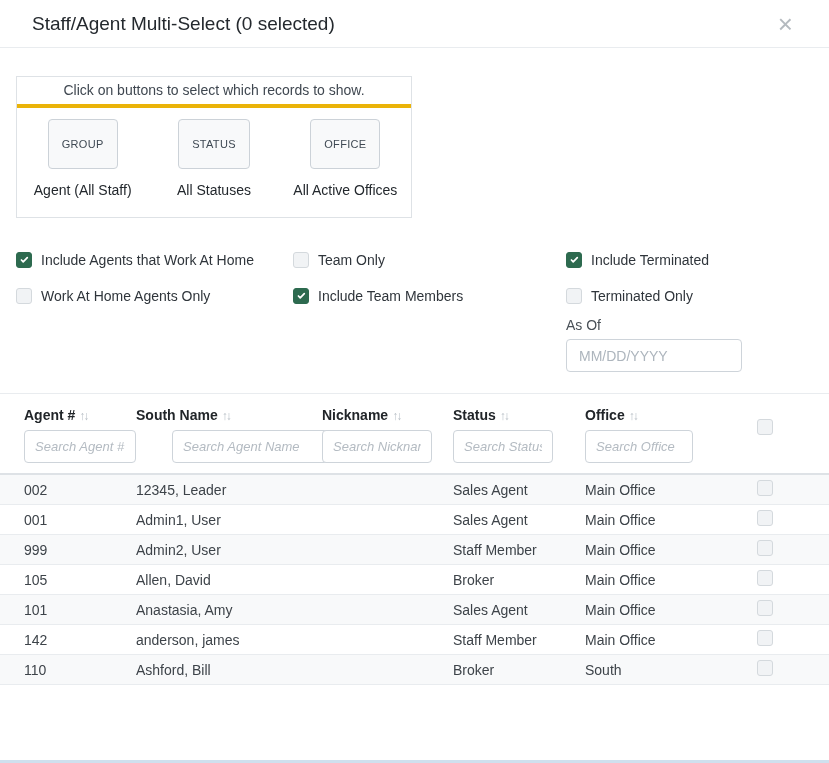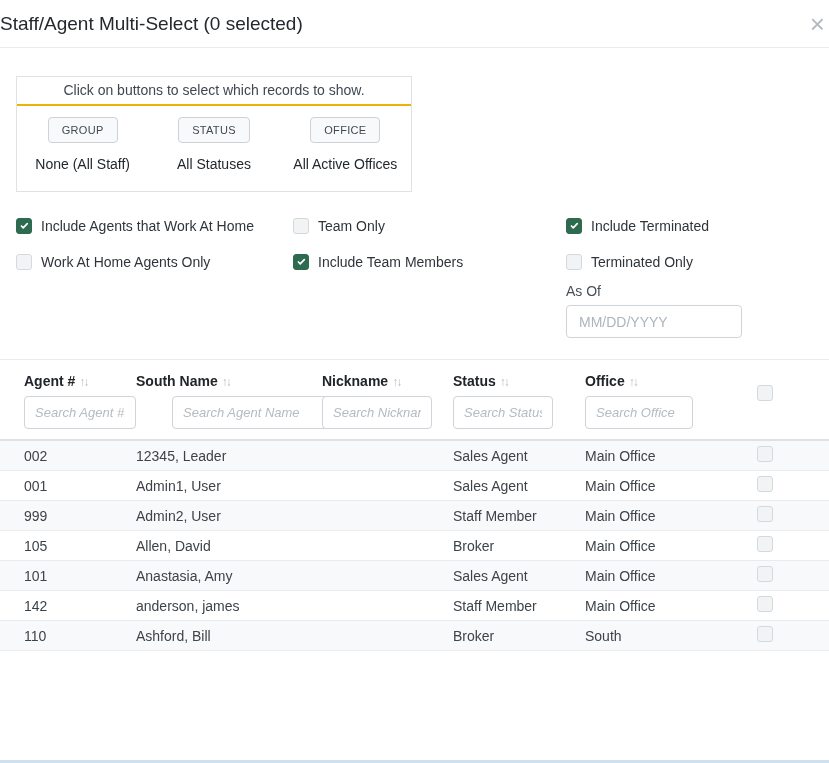--- a/index.html
+++ b/index.html
@@ -6,50 +6,50 @@
   html,body { margin:0; padding:0; }
   body {
     width:829px; height:763px; overflow:hidden;
     background:#fff; color:#212529;
     font-family:"Liberation Sans", sans-serif;
   }
   .modal { position:relative; width:829px; height:763px; background:#fff; }
 
   
   .modal-header {
-    height:48px; padding:0 0;
+    height:48px; padding:0 32px;
     display:flex; align-items:center; justify-content:space-between;
     border-bottom:1px solid #e9ecef;
   }
   .modal-title { font-size:19px; font-weight:400; color:#24292e; margin:0; }
   .close-btn {
     font-size:26px; line-height:1; color:#b4babf; cursor:pointer;
     font-weight:300; padding:0 4px; user-select:none;
   }
 
   .content { padding:0 16px; }
 
   
   .filter-panel { margin-top:28px; width:396px; border:1px solid #dee2e6; }
   .fp-head {
     text-align:center; font-size:14px; color:#3f4750;
-    padding:5px 8px 6px; border-bottom:2px solid #eab308;
+    padding:5px 8px 6px; border-bottom:4px solid #eab308;
   }
   .fp-body { display:flex; padding:11px 0 19px; }
   .fp-col { flex:1; text-align:center; }
   .fp-btn {
     font-family:"Liberation Sans", sans-serif;
     font-size:11px; letter-spacing:.3px; color:#3f4953;
     background:#f8f9fa; border:1px solid #ccd2d8; border-radius:4px;
-    padding:6px 13px; cursor:pointer;
+    padding:18px 13px; cursor:pointer;
   }
   .fp-val { margin-top:13px; font-size:14px; color:#23282d; }
 
   
-  .cb-grid { display:flex; margin-top:25px; }
+  .cb-grid { display:flex; margin-top:33px; }
   .cb-col:nth-child(1){ width:277px; }
   .cb-col:nth-child(2){ width:273px; }
   .cb-col:nth-child(3){ flex:1; }
   .cb-row { display:flex; align-items:center; height:17px; cursor:pointer; }
   .cb-row + .cb-row { margin-top:19px; }
   .cb {
     width:16px; height:16px; border-radius:3px; flex:none;
     background:#f1f3f5; border:1px solid #d4d9dd;
     display:inline-flex; align-items:center; justify-content:center;
   }
@@ -109,21 +109,21 @@
 <div class="modal">
   <div class="modal-header">
     <h1 class="modal-title">Staff/Agent Multi-Select (0 selected)</h1>
     <span class="close-btn">×</span>
   </div>
 
   <div class="content">
     <div class="filter-panel">
       <div class="fp-head">Click on buttons to select which records to show.</div>
       <div class="fp-body" id="fp-body">
-          <div class="fp-col"><button class="fp-btn">GROUP</button><div class="fp-val">None (All Staff)</div></div>
+          <div class="fp-col"><button class="fp-btn">GROUP</button><div class="fp-val">Agent (All Staff)</div></div>
           <div class="fp-col"><button class="fp-btn">STATUS</button><div class="fp-val">All Statuses</div></div>
           <div class="fp-col"><button class="fp-btn">OFFICE</button><div class="fp-val">All Active Offices</div></div>
         </div>
     </div>
 
     <div class="cb-grid" id="cb-grid">
         <div class="cb-col">
           <div class="cb-row">
             <span class="cb checked">
               <svg viewBox="0 0 14 14" width="10" height="10" aria-hidden="true">

